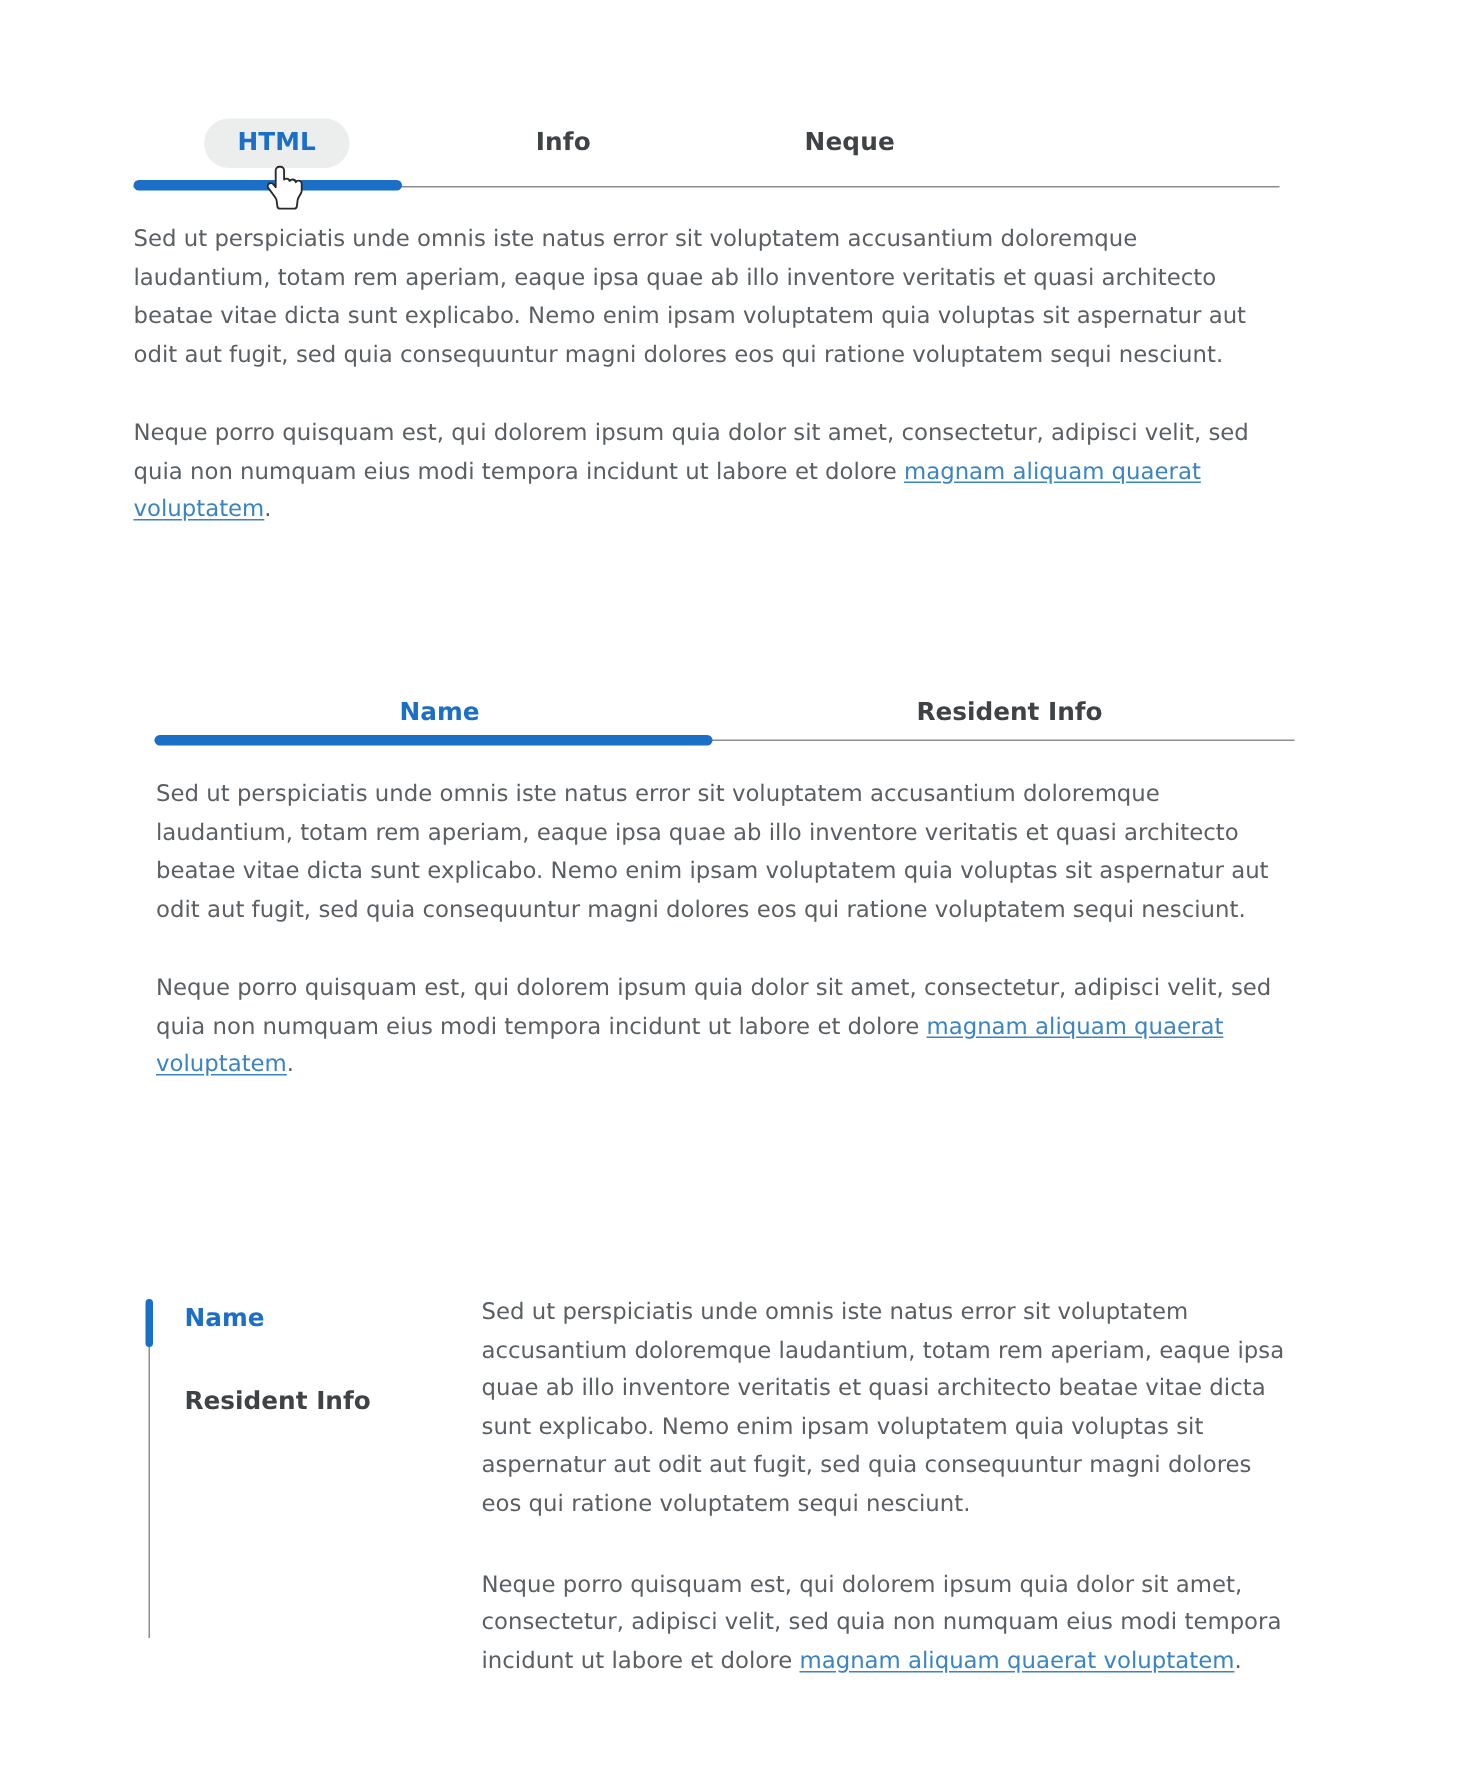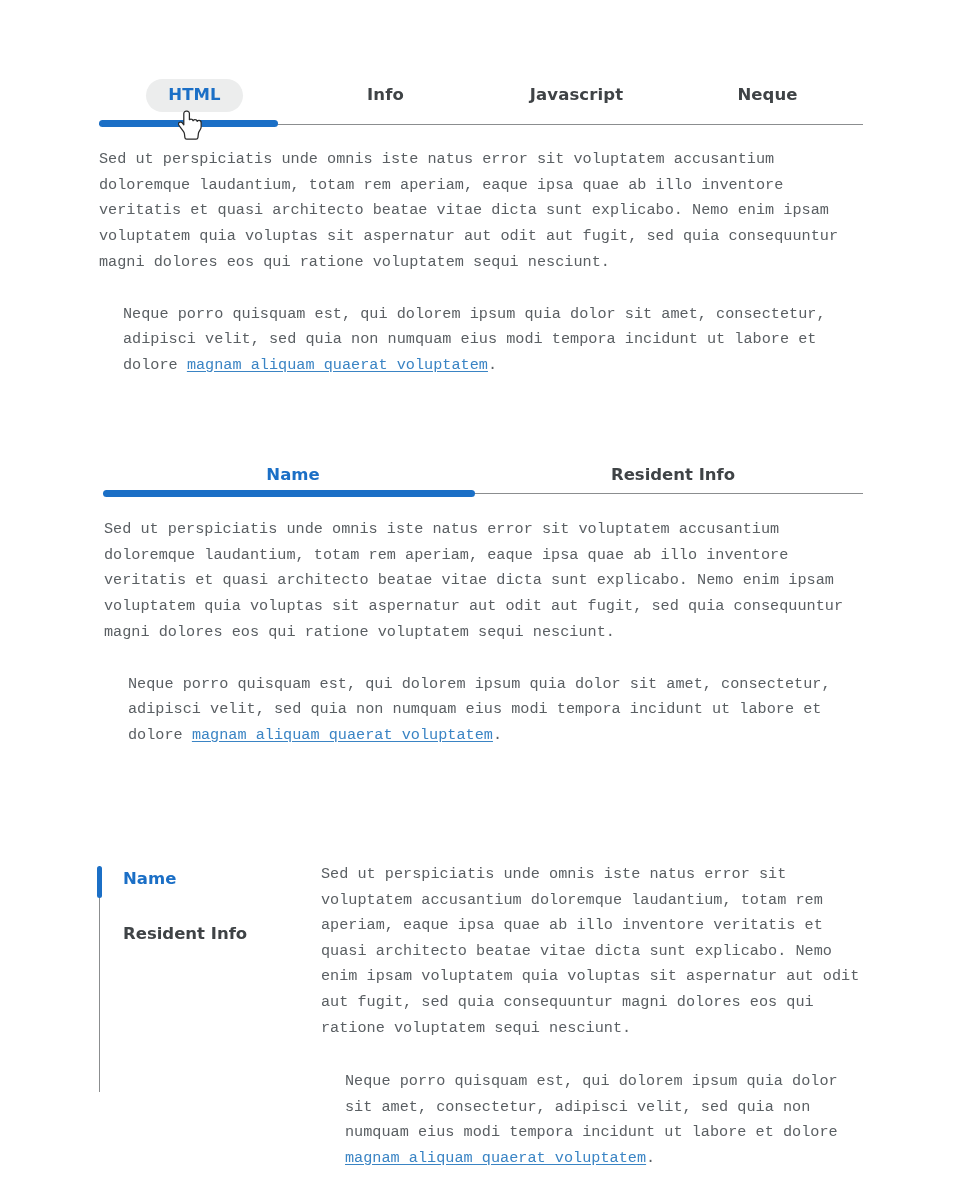--- a/index.html
+++ b/index.html
@@ -12,21 +12,21 @@
     height: 1178px;
     position: relative;
     font-family: "DejaVu Sans", "Liberation Sans", sans-serif;
     -webkit-font-smoothing: antialiased;
     overflow: hidden;
   }
 
   
   .section1 {
     position: absolute;
-    left: 99px;
+    left: 89px;
     top: 80px;
     width: 764px;
   }
   .tabbar1 {
     position: relative;
     display: flex;
     align-items: flex-end;
     height: 44px;
   }
   .tabbar1 .tab {
@@ -173,23 +173,22 @@
     width: 530px;
   }
 
   
   p.para {
     margin: 0;
     font-size: 15.2px;
     line-height: 25.7px;
     color: #5a5f63;
     letter-spacing: 0.01px;
-    font-family: Liberation Mono, monospace;
-  }
-  p.para + p.para { margin-top: 26px; margin-left: 24px; }
+  }
+  p.para + p.para { margin-top: 26px; }
   .body3 p.para { line-height: 25.6px; }
   .body3 p.para + p.para { margin-top: 28px; }
   a.link {
     color: #3a84c4;
     text-decoration: underline;
     text-underline-offset: 2px;
   }
 
   
   .cursor {
@@ -205,23 +204,20 @@
 <body>
 
 <div class="section1">
 
   <div class="tabbar1">
     <div class="tab active">
       <span class="pillwrap">HTML</span>
     </div>
     <div class="tab">
       <span class="pillwrap">Info</span>
-    </div>
-    <div class="tab">
-      <span class="pillwrap">Javascript</span>
     </div>
     <div class="tab">
       <span class="pillwrap">Neque</span>
     </div>
   </div>
 
   <div class="rule1"></div>
   <div class="indicator1"></div>
 
   <div class="body1">

